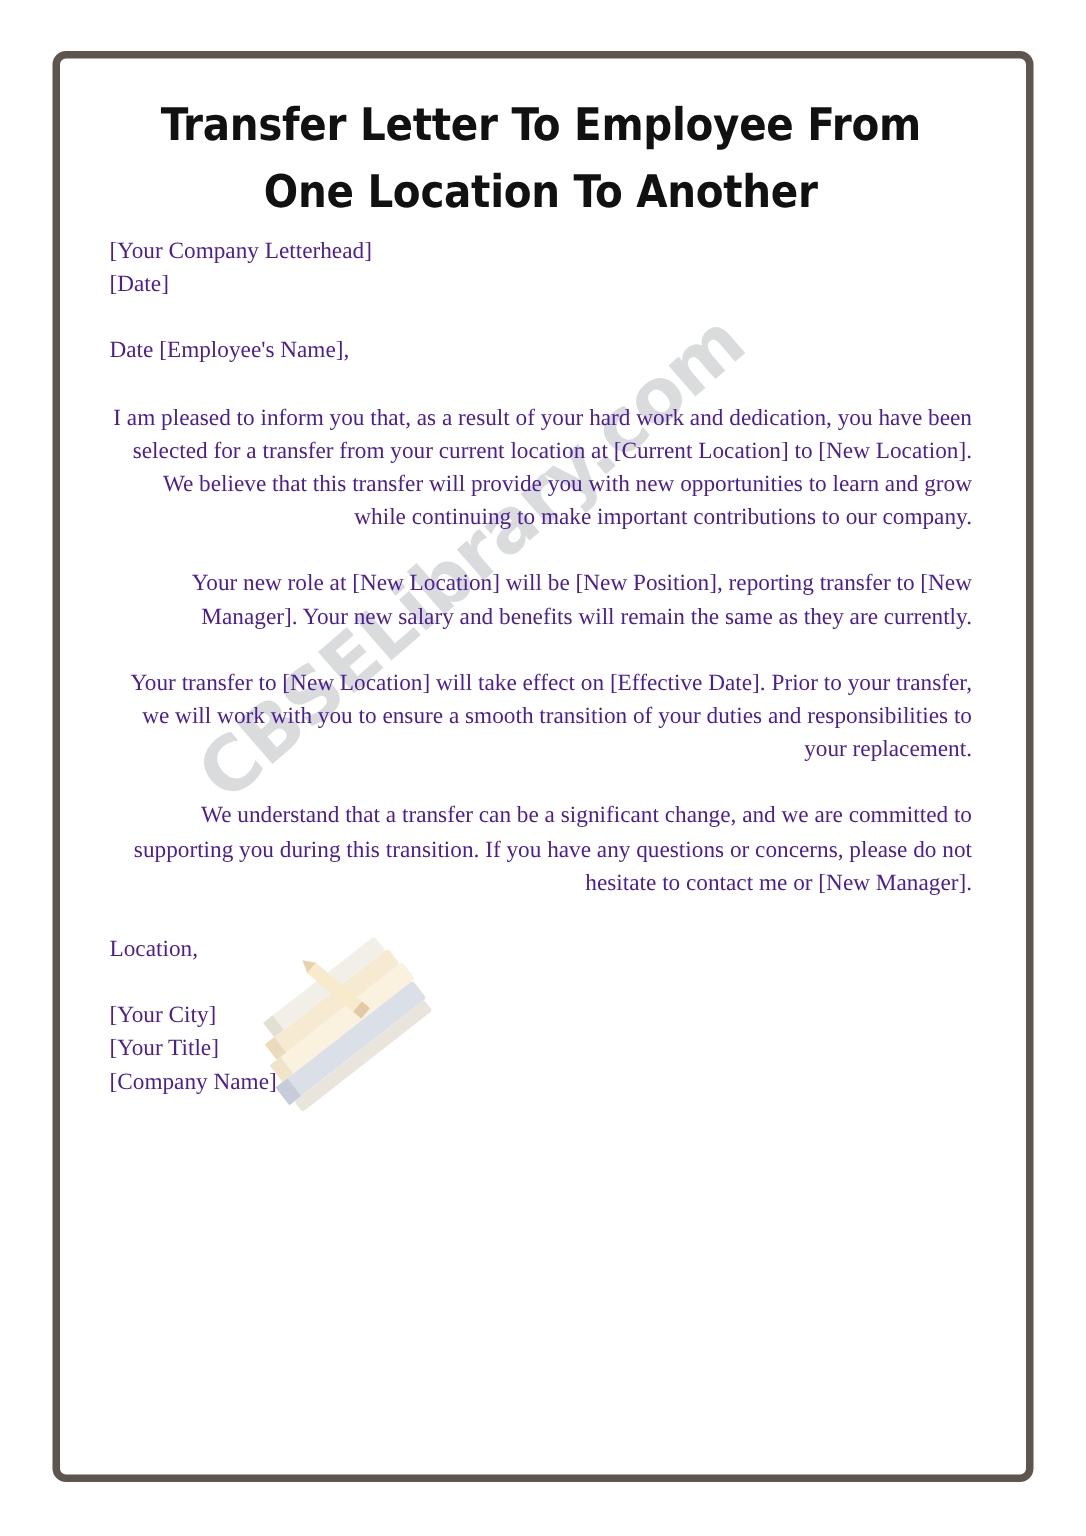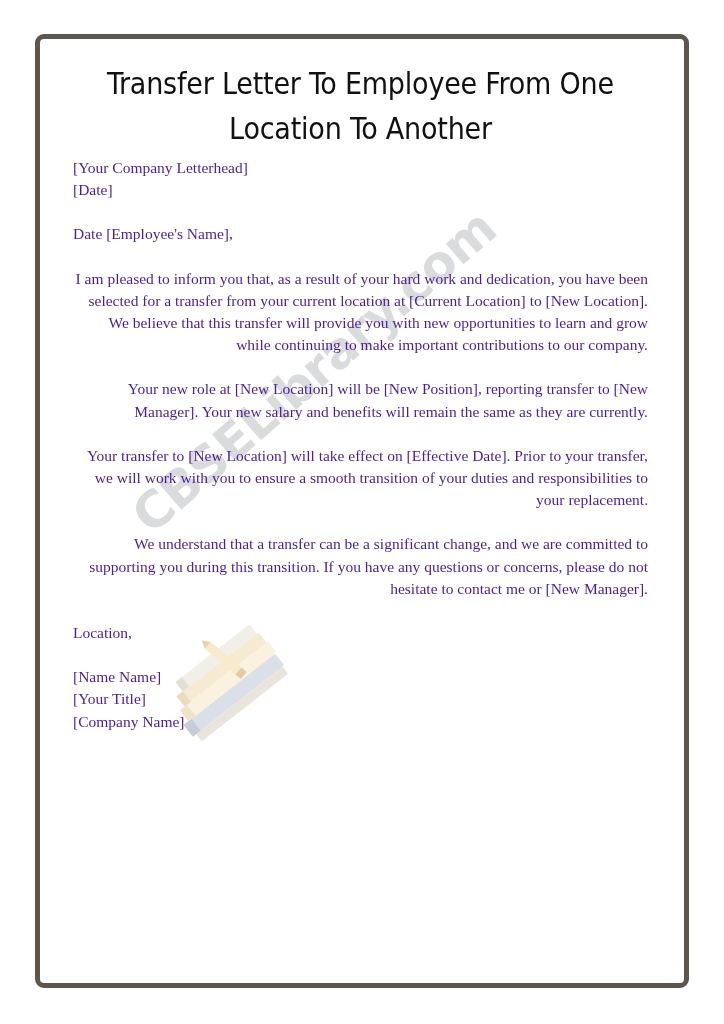--- a/index.html
+++ b/index.html
@@ -63,21 +63,21 @@
 
   
   .doc-body {
     position: relative;
     z-index: 2;
     padding: 22px 36px 0 33px;
   }
 
   .doc-title {
     font-family: "DejaVu Sans Condensed", "Liberation Sans Narrow", "DejaVu Sans", sans-serif;
-    font-weight: 400;
+    font-weight: 700;
     font-size: 30px;
     line-height: 45px;
     text-align: center;
     color: #111111;
     margin: 0 14px 6px 14px;
     letter-spacing: -0.2px;
   }
 
   .doc-text {
     font-family: "Liberation Serif", "DejaVu Serif", serif;
@@ -151,19 +151,19 @@
     <div class="doc-text block">
       <span class="para">We understand that a transfer can be a significant change, and we are committed to supporting you during this transition. If you have any questions or concerns, please do not hesitate to contact me or [New Manager].</span>
     </div>
 
 
     <div class="doc-text block">
       <span class="line">Location,</span>
     </div>
 
     <div class="doc-text block">
-      <span class="line">[Name Name]</span>
+      <span class="line">[Your City]</span>
       <span class="line">[Your Title]</span>
       <span class="line">[Company Name]</span>
     </div>
 
   </div>
 </div>
 
 </body></html>

